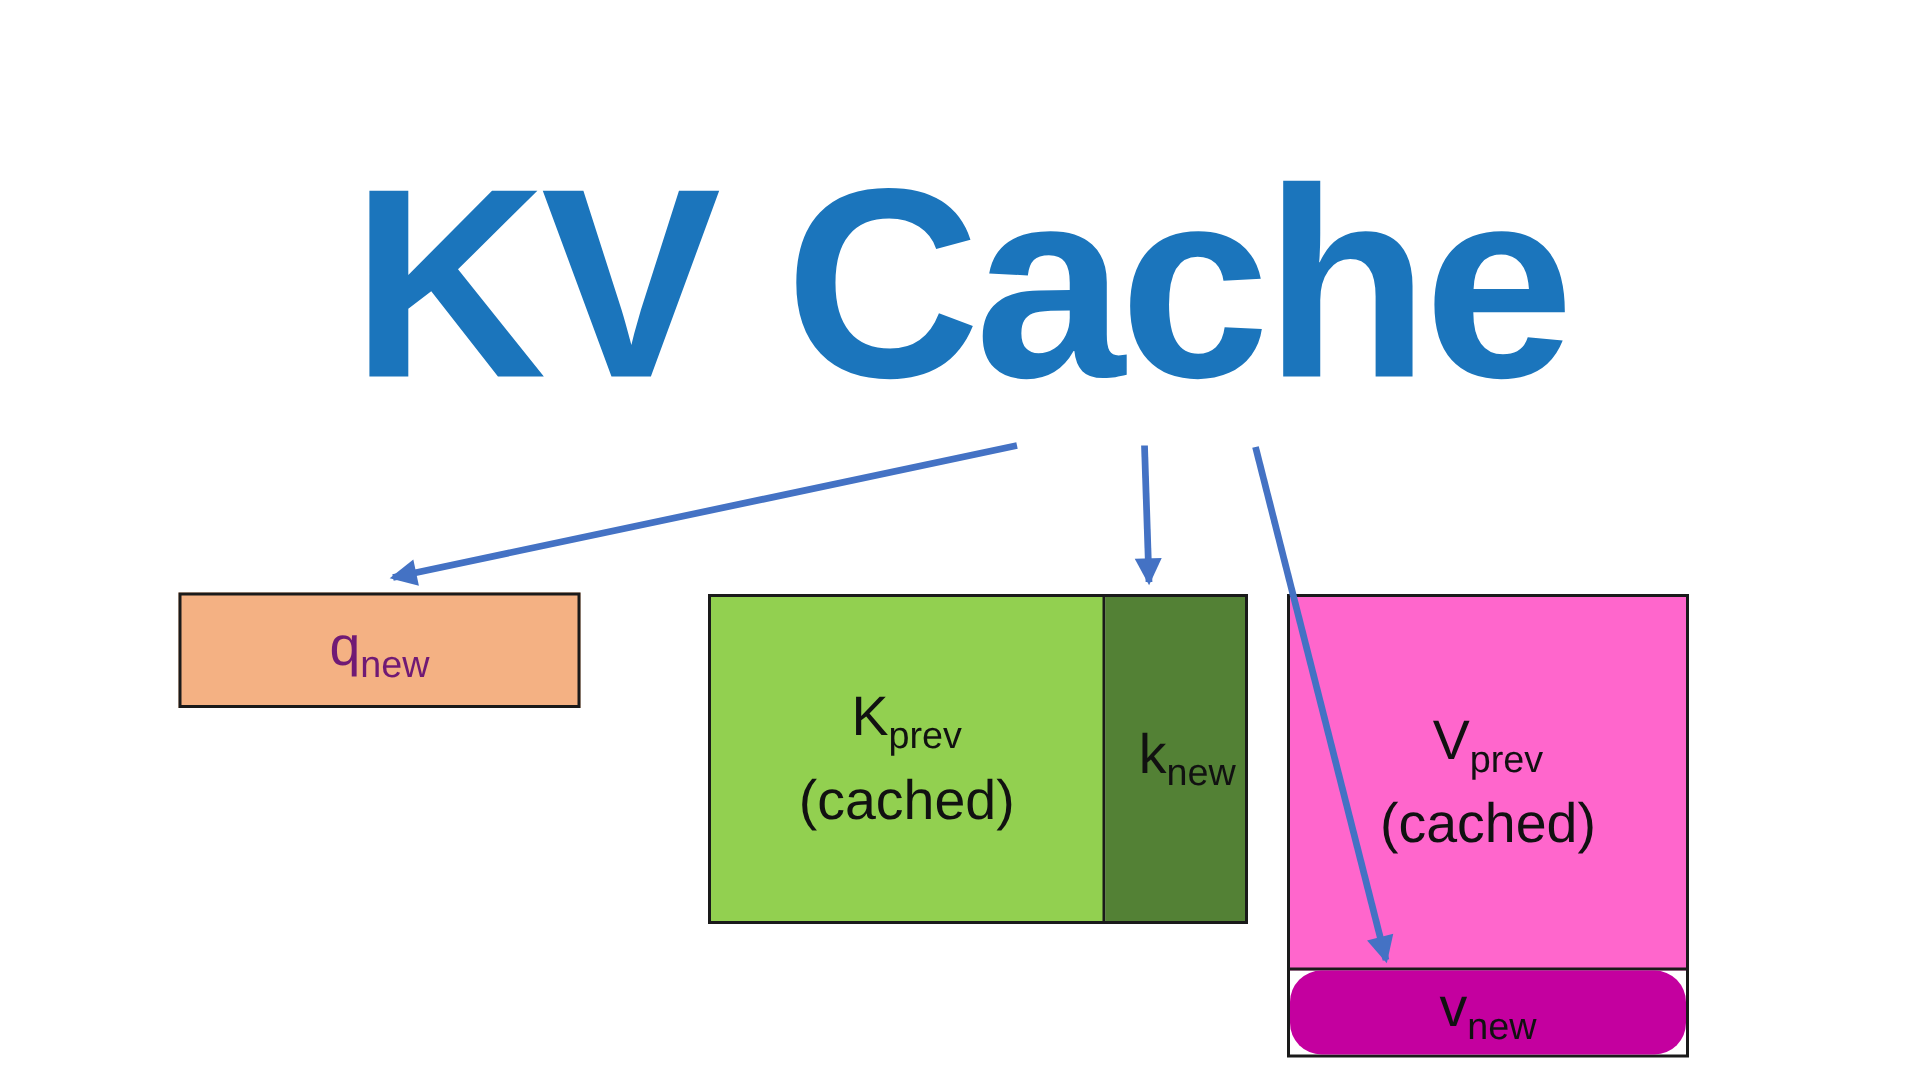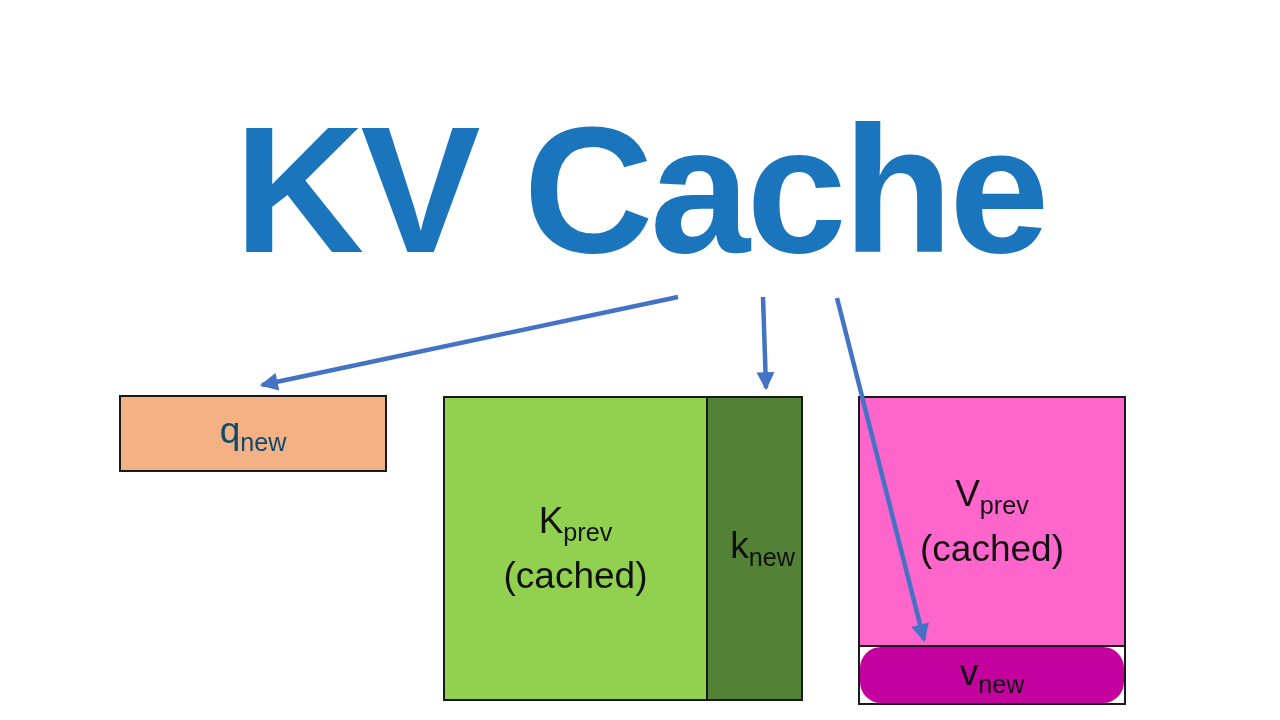--- a/index.html
+++ b/index.html
@@ -25,37 +25,37 @@
     line-height: 1;
     white-space: nowrap;
   }
   .box {
     position: absolute;
     box-sizing: border-box;
     border: 2px solid #1a1a1a;
     display: flex;
     align-items: center;
     justify-content: center;
-    color: #0c4a6e;
+    color: #701a75;
   }
   .group {
     position: absolute;
     box-sizing: border-box;
     border: 2px solid #1a1a1a;
     display: flex;
   }
   .group .cell {
     box-sizing: border-box;
     display: flex;
     align-items: center;
     justify-content: center;
     color: #111111;
   }
   .q-box   { left: 119px; top: 351px; width: 268px; height: 77px; }
-  .k-group { left: 443px; top: 352px; width: 360px; height: 305px; flex-direction: row; }
+  .k-group { left: 472px; top: 352px; width: 360px; height: 220px; flex-direction: row; }
   .k-prev  { width: 263px; border-right: 2px solid #1a1a1a; }
   .k-new   { flex: 1; padding-left: 16px; }
   .v-group { left: 858px; top: 352px; width: 268px; height: 309px; flex-direction: column; }
   .v-prev  { height: 249px; border-bottom: 2px solid #1a1a1a; }
   .v-new   { flex: 1; border-radius: 21px; }
   .lbl { font-size: 37px; line-height: 1.35; text-align: center; }
   .lbl sub { font-size: 0.68em; }
   .arrows {
     position: absolute;
     left: 0; top: 0;

